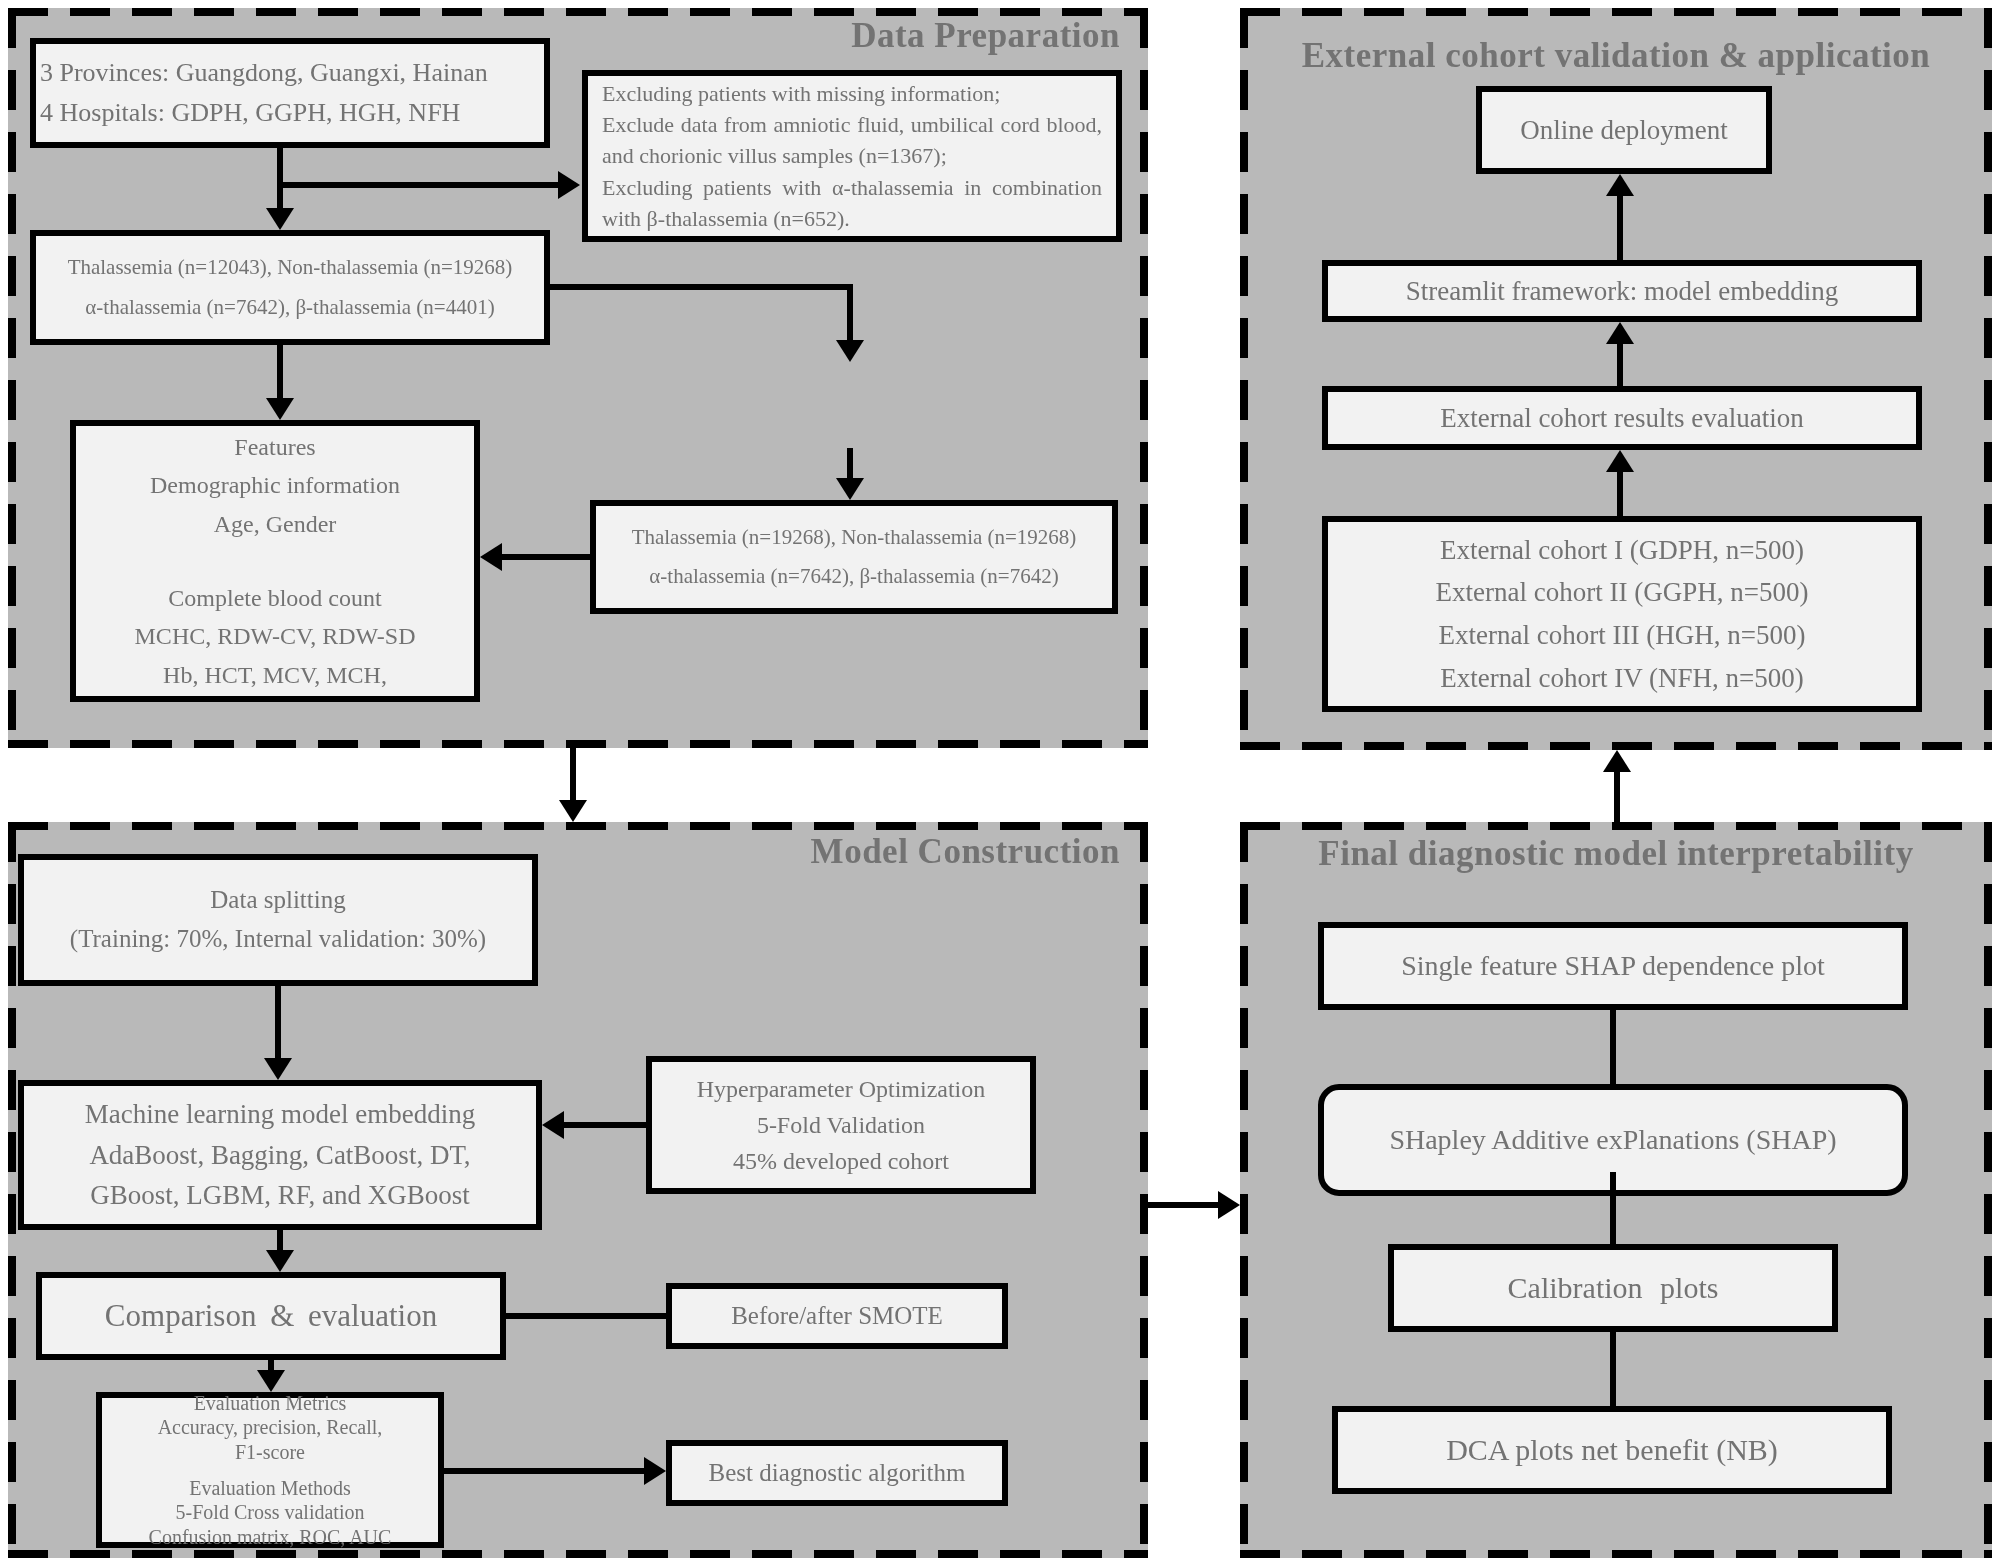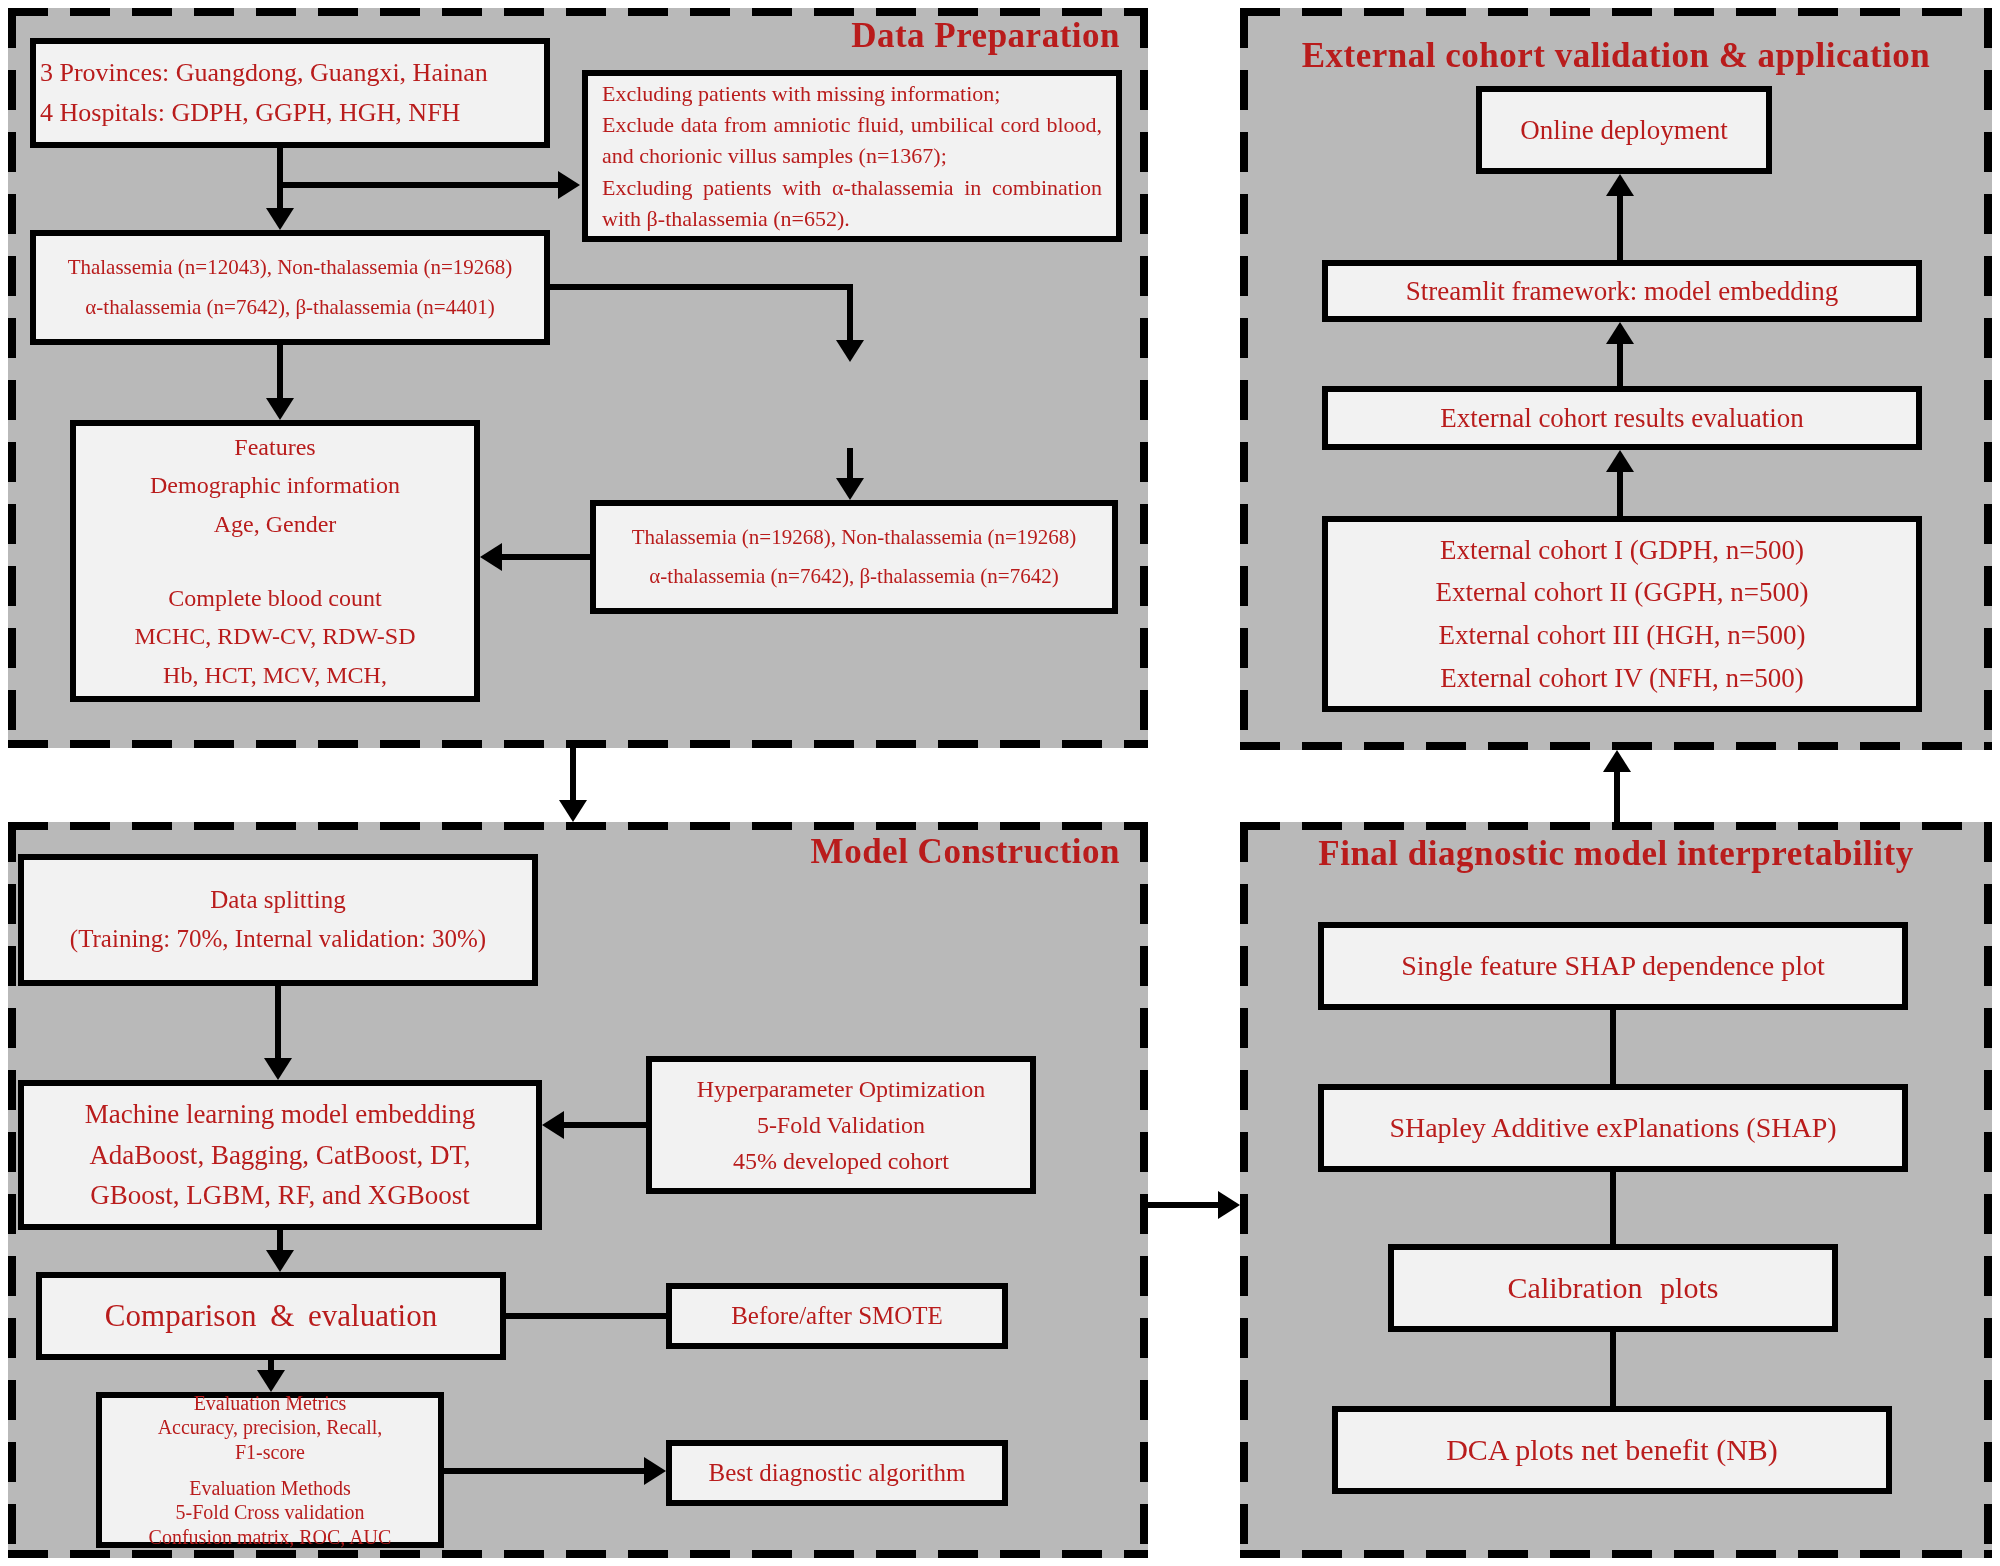--- a/index.html
+++ b/index.html
@@ -1,17 +1,17 @@
 <!DOCTYPE html>
 <html><head>
 <meta charset="utf-8">
 <style>
   html,body{margin:0;padding:0;background:#ffffff;}
   .canvas{position:relative;width:2000px;height:1566px;background:#ffffff;overflow:hidden;
-          font-family:"Liberation Serif","DejaVu Serif",serif;color:#b91c1c;text-decoration:underline;}
+          font-family:"Liberation Serif","DejaVu Serif",serif;color:#737373;text-decoration:underline;}
   
   .panel{position:absolute;background:#b9b9b9;}
   .dash{position:absolute;background:transparent;}
   .dash.top,.dash.bottom{left:0;right:0;height:8px;background:repeating-linear-gradient(90deg,#000 0 40px,rgba(0,0,0,0) 40px 62px);}
   .dash.top{top:0;}
   .dash.bottom{bottom:0;}
   .dash.left,.dash.right{top:0;bottom:0;width:8px;background:repeating-linear-gradient(180deg,#000 0 40px,rgba(0,0,0,0) 40px 62px);}
   .dash.left{left:0;}
   .dash.right{right:0;}
   
@@ -145,21 +145,21 @@
     <div class="ln">Confusion matrix, ROC, AUC</div>
   </div>
 
   <div class="box" style="left:666px;top:1440px;width:342px;height:66px;font-size:25px;">
     <div class="ln">Best diagnostic algorithm</div>
   </div>
 
   <div class="box" style="left:1318px;top:922px;width:590px;height:88px;font-size:28px;">
     <div class="ln">Single feature SHAP dependence plot</div>
   </div>
-  <div class="box" style="left:1318px;top:1084px;width:590px;height:88px;font-size:28px;">
+  <div class="box" style="left:1318px;top:1084px;width:590px;height:112px;font-size:28px;border-radius:21px;">
     <div class="ln">SHapley Additive exPlanations (SHAP)</div>
   </div>
   <div class="box" style="left:1388px;top:1244px;width:450px;height:88px;font-size:30px;word-spacing:10px;">
     <div class="ln">Calibration plots</div>
   </div>
   <div class="box" style="left:1332px;top:1406px;width:560px;height:88px;font-size:30px;">
     <div class="ln">DCA plots net benefit (NB)</div>
   </div>
 
   <div class="vl" style="left:277px;top:148px;height:61px;"></div>

